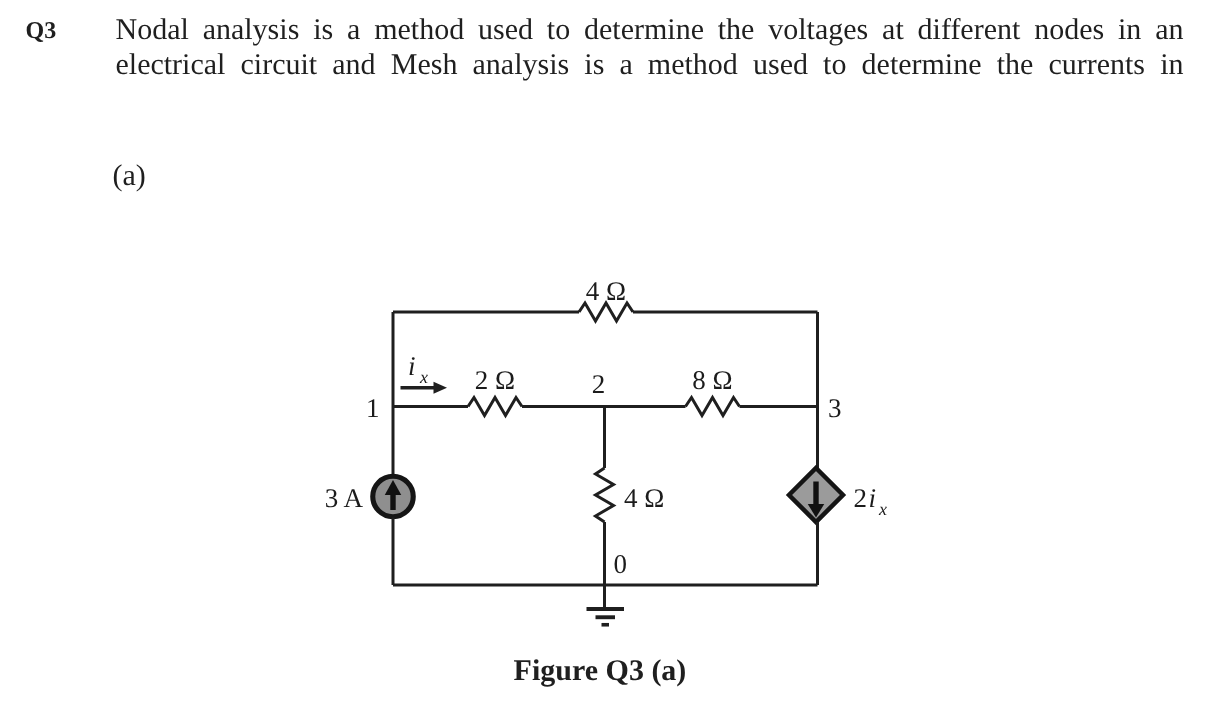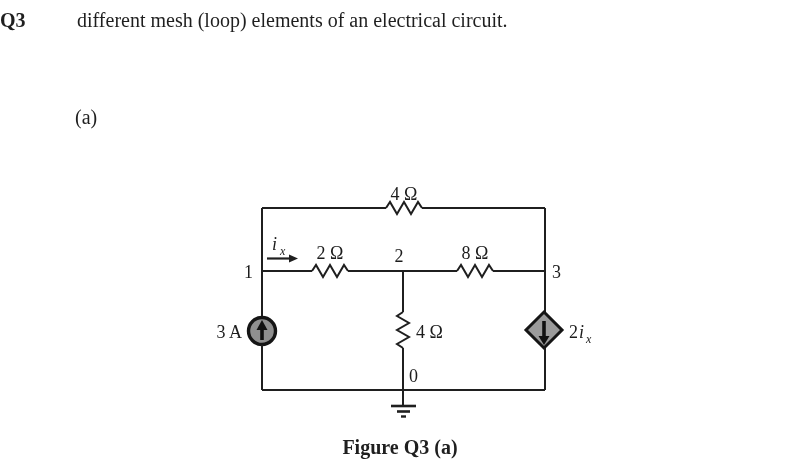--- a/index.html
+++ b/index.html
@@ -8,22 +8,22 @@
     background: #ffffff;
     font-family: "Liberation Serif", "DejaVu Serif", serif;
     color: #1f1f1f;
     position: relative;
     overflow: hidden;
   }
   .abs { position: absolute; }
 
   
   .qnum {
-    left: 0; top: 9px;
-    font-weight: bold; font-size: 20px; line-height: 23px;
+    left: 17px; top: 9px;
+    font-weight: bold; font-size: 16px; line-height: 23px;
   }
   .qbody {
     left: 77px; top: 9px; width: 712px;
     font-size: 20px; line-height: 23px;
   }
   .jline { text-align: justify; text-align-last: justify; white-space: nowrap; }
   .lline { text-align: left; }
 
   .palabel {
     left: 75px; top: 106px;
@@ -55,21 +55,22 @@
     text-align: center;
     font-weight: bold; font-size: 20px;
   }
 </style>
 </head>
 <body>
 
 <div class="abs qnum">Q3</div>
 
 <div class="abs qbody">
-  <div class="lline">different mesh (loop) elements of an electrical circuit.</div>
+  <div class="jline">Nodal analysis is a method used to determine the voltages at different nodes in an</div>
+  <div class="jline">electrical circuit and Mesh analysis is a method used to determine the currents in</div>
 </div>
 
 <div class="abs palabel">(a)</div>
 <div class="abs pabody">
 </div>
 
 <svg class="abs circuit" width="804" height="472" viewBox="0 0 804 472">
 
   <path class="wire" d="M262,208 H386"></path>
   <path class="wire" d="M386,208 l4,-6 l7,12 l7,-12 l7,12 l7,-12 l4,6"></path>

